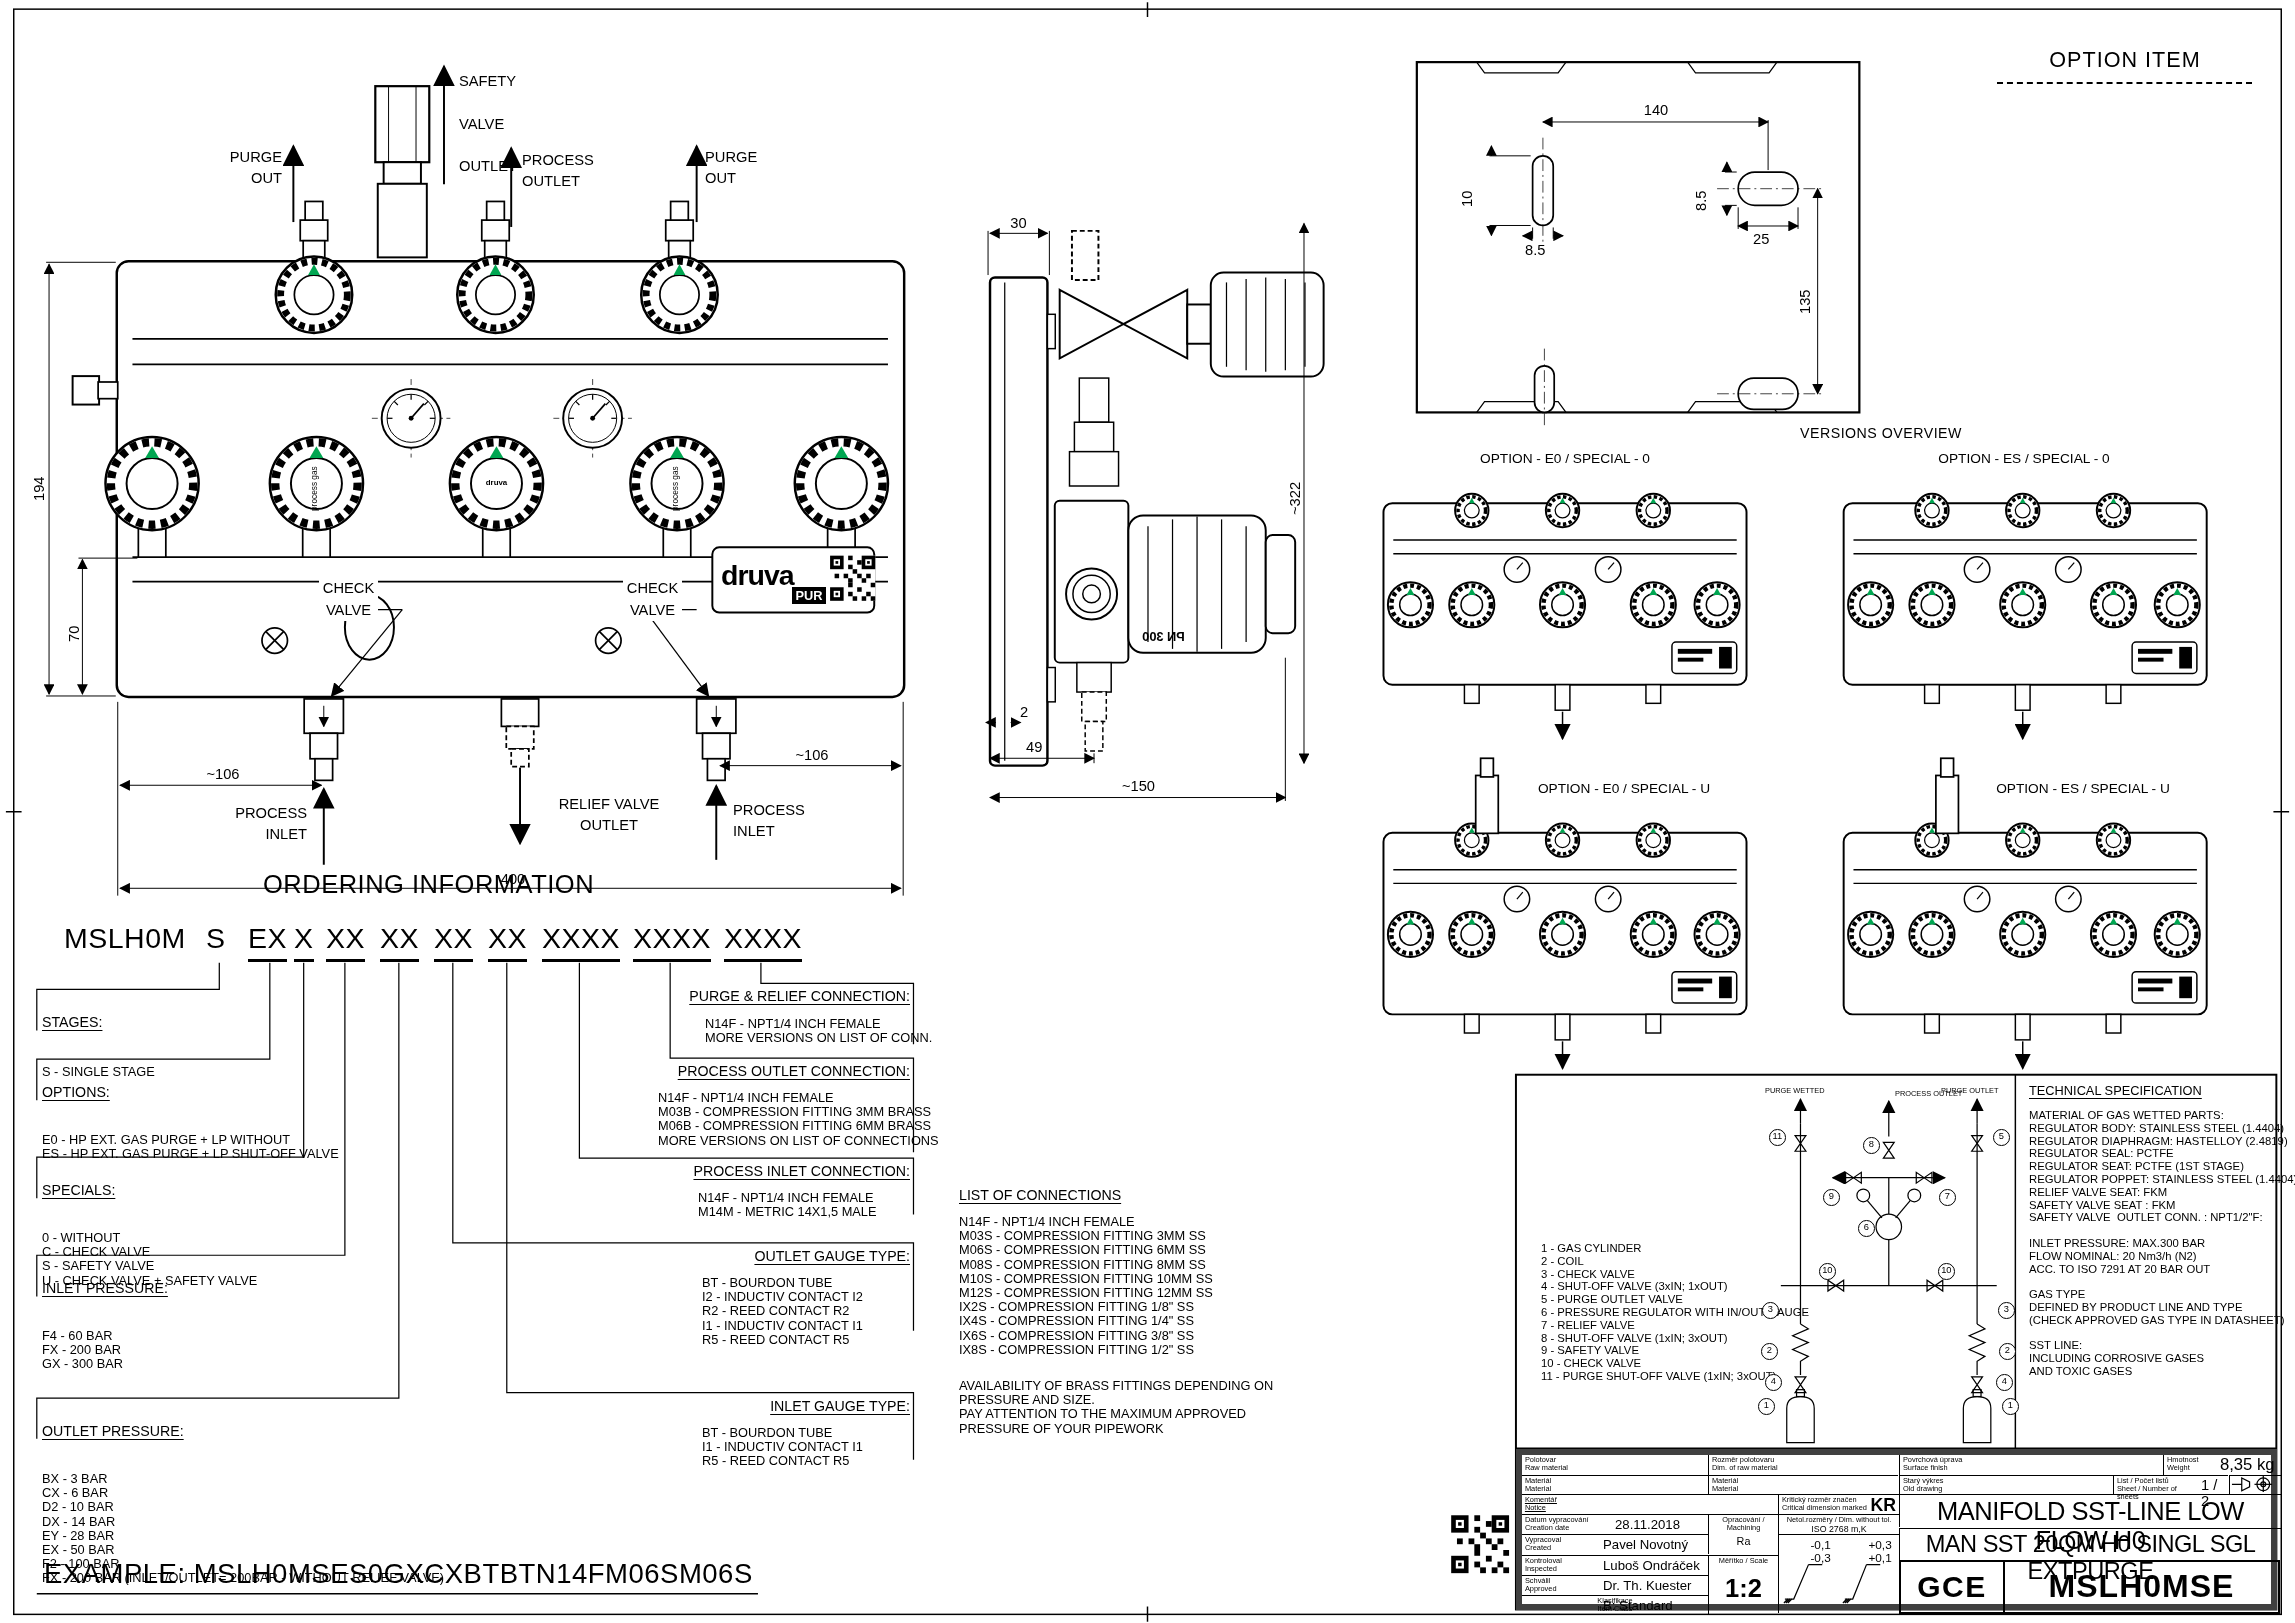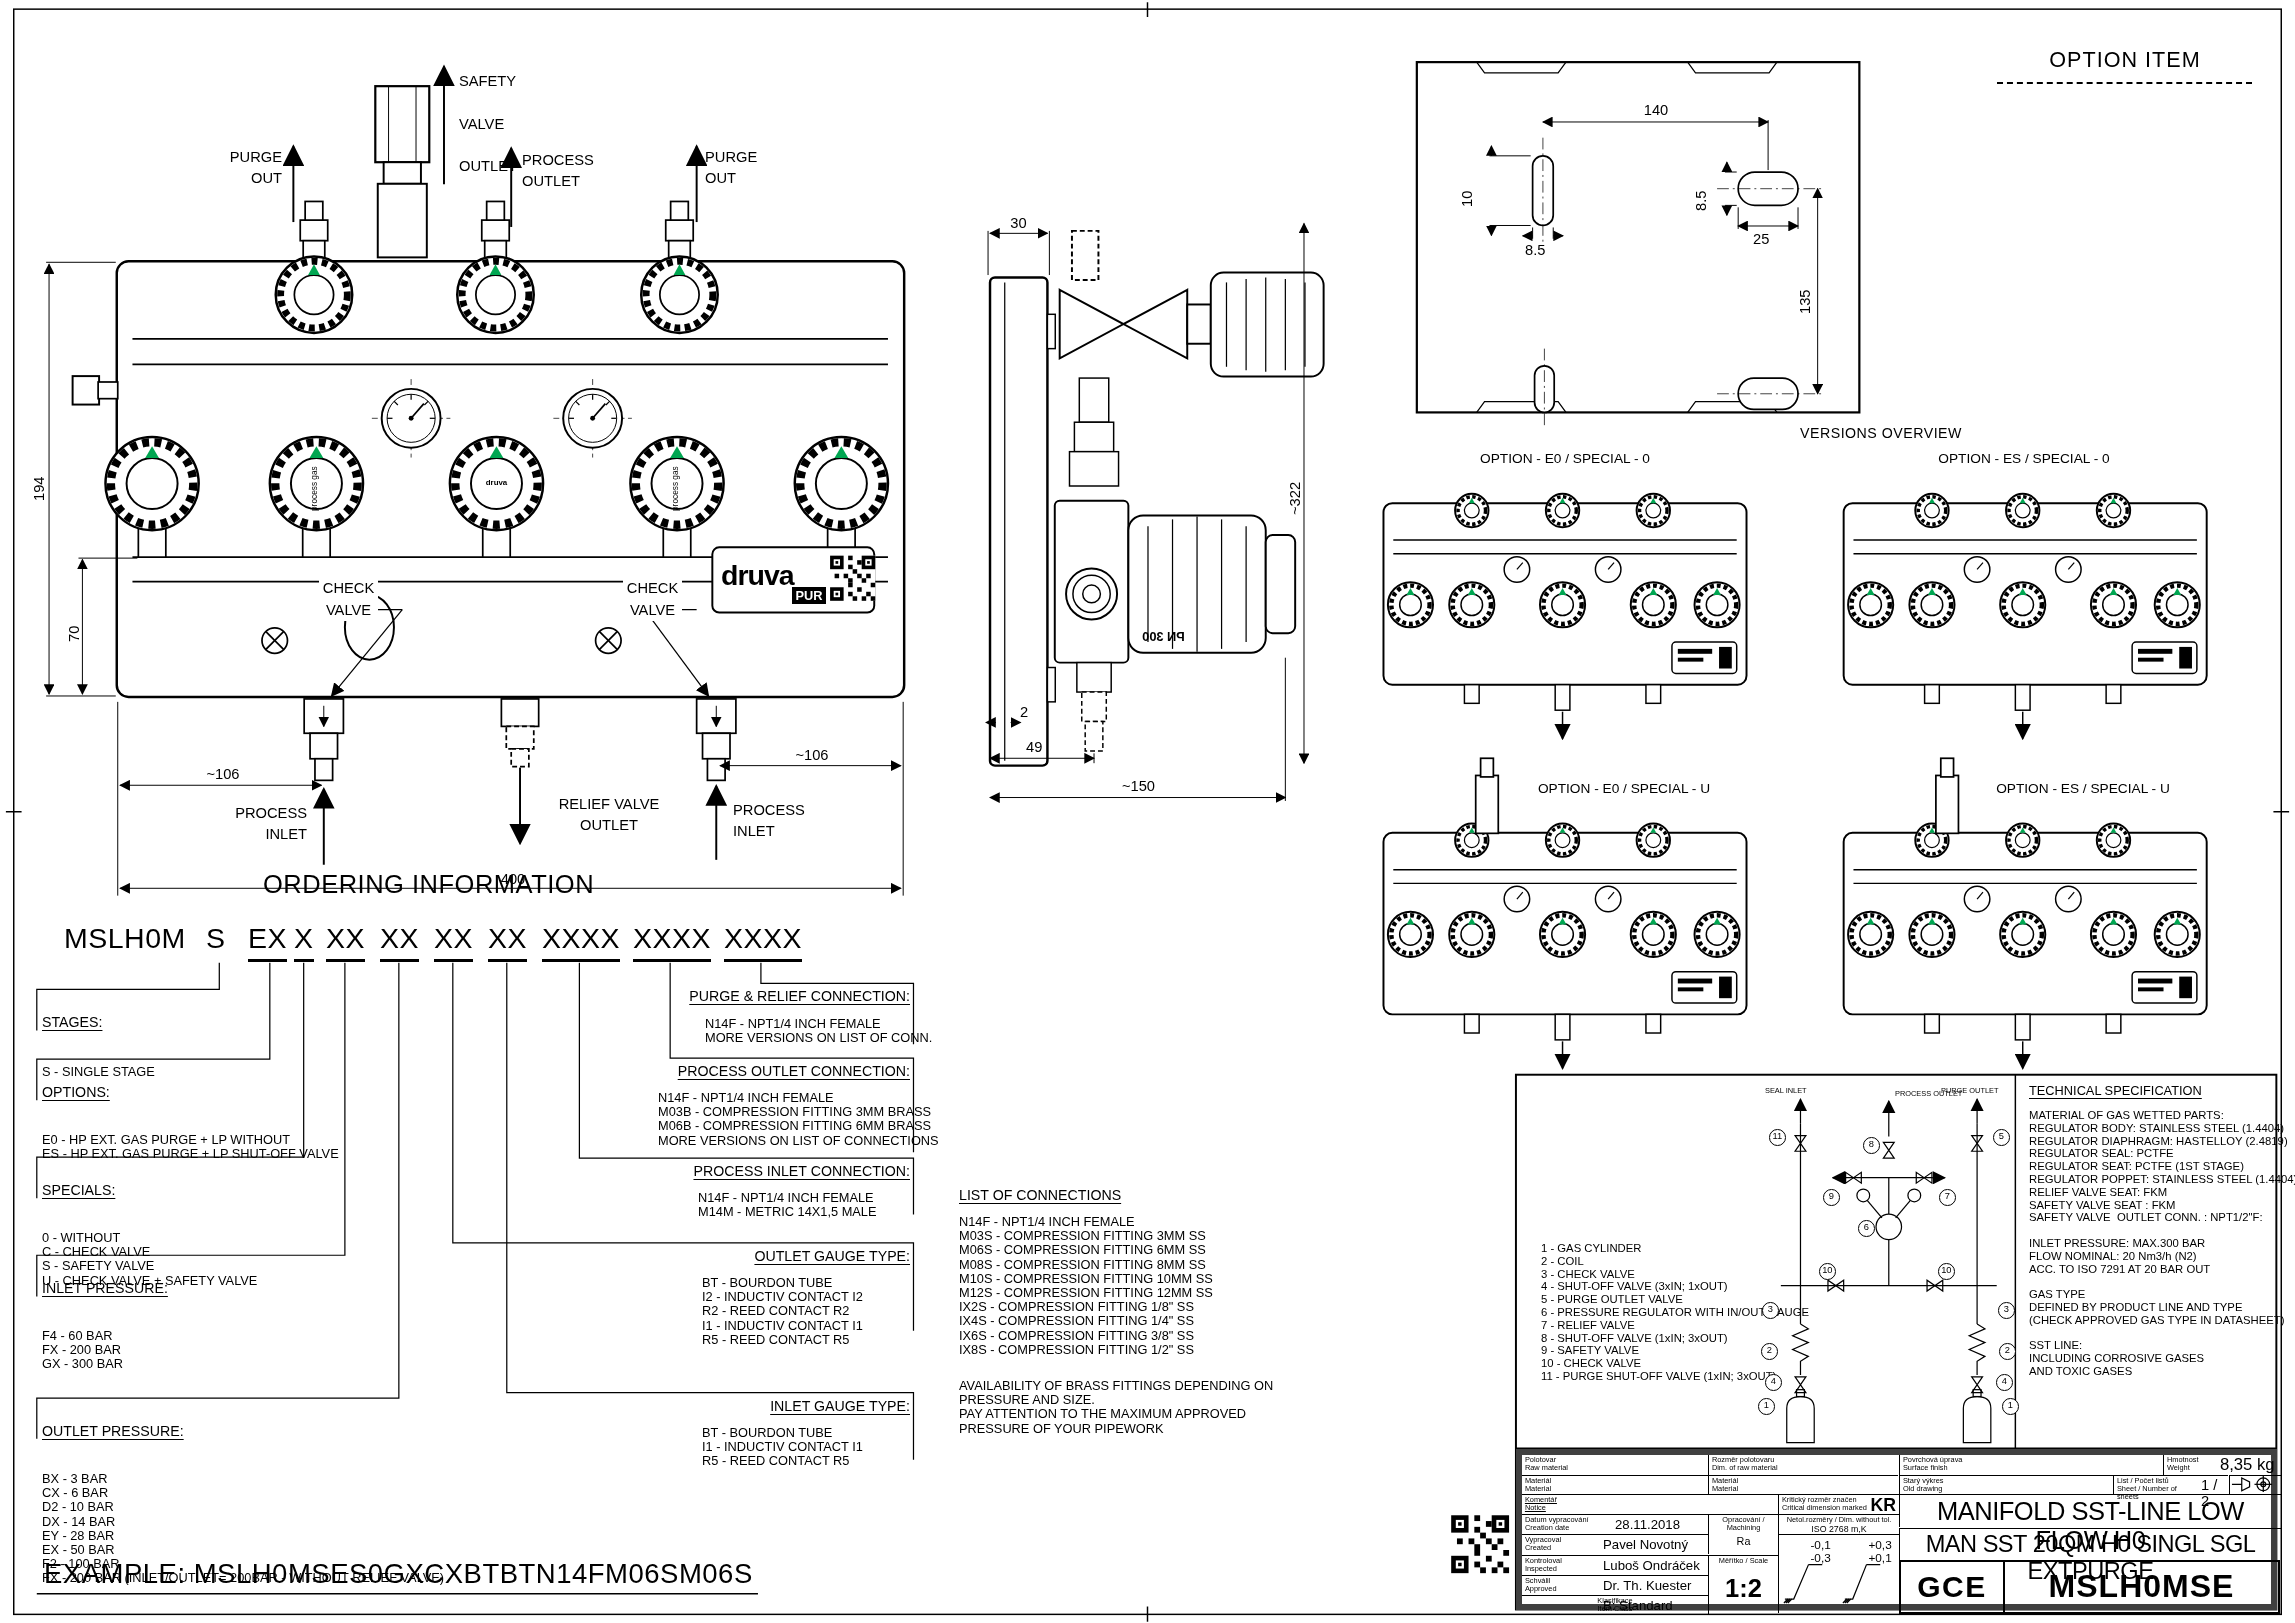--- a/index.html
+++ b/index.html
@@ -509,21 +509,21 @@
 <div class="t hd rgt" style="left:589px;top:1398px;width:321px;">INLET GAUGE TYPE:</div>
 <div class="t" style="left:702px;top:1426px;"><div class="itm">BT - BOURDON TUBE</div><div class="itm">I1 - INDUCTIV CONTACT I1</div><div class="itm">R5 - REED CONTACT R5</div></div>
 
 <div class="t hd" style="left:959px;top:1187px;">LIST OF CONNECTIONS</div>
 <div class="t" style="left:959px;top:1215px;"><div class="itm">N14F - NPT1/4 INCH FEMALE</div><div class="itm">M03S - COMPRESSION FITTING 3MM SS</div><div class="itm">M06S - COMPRESSION FITTING 6MM SS</div><div class="itm">M08S - COMPRESSION FITTING 8MM SS</div><div class="itm">M10S - COMPRESSION FITTING 10MM SS</div><div class="itm">M12S - COMPRESSION FITTING 12MM SS</div><div class="itm">IX2S - COMPRESSION FITTING 1/8" SS</div><div class="itm">IX4S - COMPRESSION FITTING 1/4" SS</div><div class="itm">IX6S - COMPRESSION FITTING 3/8" SS</div><div class="itm">IX8S - COMPRESSION FITTING 1/2" SS</div></div>
 <div class="t" style="left:959px;top:1379px;"><div class="itm">AVAILABILITY OF BRASS FITTINGS DEPENDING ON</div><div class="itm">PRESSURE AND SIZE.</div><div class="itm">PAY ATTENTION TO THE MAXIMUM APPROVED</div><div class="itm">PRESSURE OF YOUR PIPEWORK</div></div>
 
 <div class="t f56" style="left:44px;top:1557px;letter-spacing:0.5px;">EXAMPLE: MSLH0MSES0GXCXBTBTN14FM06SM06S</div>
 
 <div class="t" style="left:1541px;top:1242px;"><div class="leg">1 - GAS CYLINDER</div><div class="leg">2 - COIL</div><div class="leg">3 - CHECK VALVE</div><div class="leg">4 - SHUT-OFF VALVE (3xIN; 1xOUT)</div><div class="leg">5 - PURGE OUTLET VALVE</div><div class="leg">6 - PRESSURE REGULATOR WITH IN/OUT GAUGE</div><div class="leg">7 - RELIEF VALVE</div><div class="leg">8 - SHUT-OFF VALVE (1xIN; 3xOUT)</div><div class="leg">9 - SAFETY VALVE</div><div class="leg">10 - CHECK VALVE</div><div class="leg">11 - PURGE SHUT-OFF VALVE (1xIN; 3xOUT)</div></div>
-<div class="schl" style="left:1765px;top:1086px;">SEAL INLET</div>
+<div class="schl" style="left:1765px;top:1086px;">PURGE WETTED</div>
 <div class="schl" style="left:1895px;top:1089px;">PROCESS OUTLET</div>
 <div class="schl" style="left:1941px;top:1086px;">PURGE OUTLET</div>
 <div class="bal" style="left:1758px;top:1398px;">1</div>
 <div class="bal" style="left:2002px;top:1398px;">1</div>
 <div class="bal" style="left:1761px;top:1343px;">2</div>
 <div class="bal" style="left:1999px;top:1343px;">2</div>
 <div class="bal" style="left:1762px;top:1302px;">3</div>
 <div class="bal" style="left:1998px;top:1302px;">3</div>
 <div class="bal" style="left:1765px;top:1374px;">4</div>
 <div class="bal" style="left:1996px;top:1374px;">4</div>

